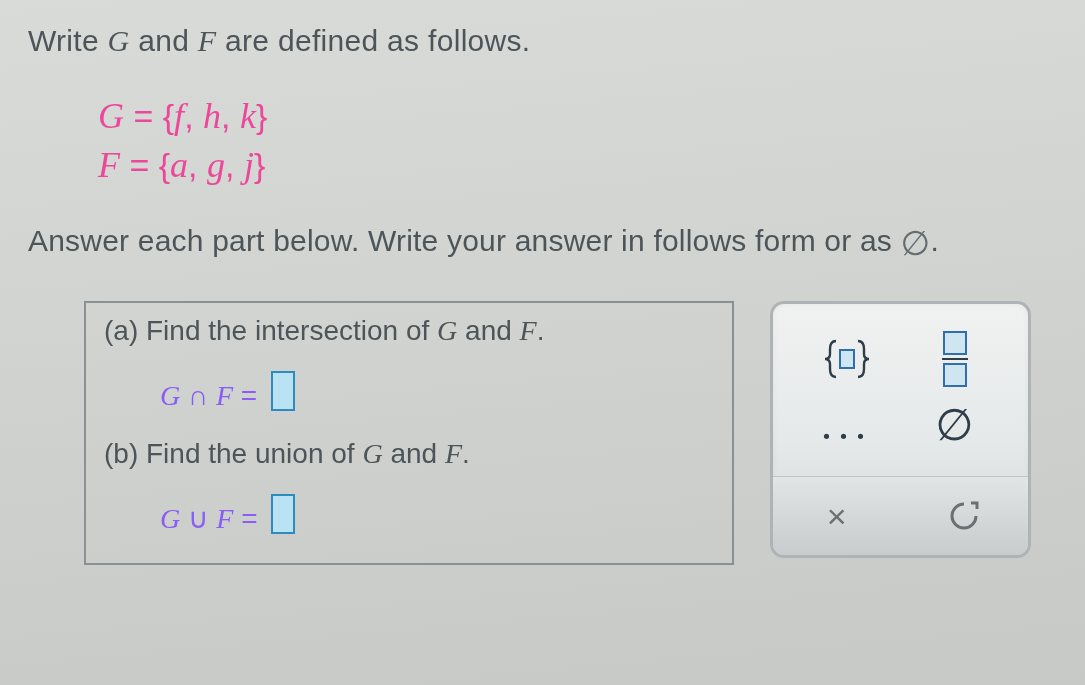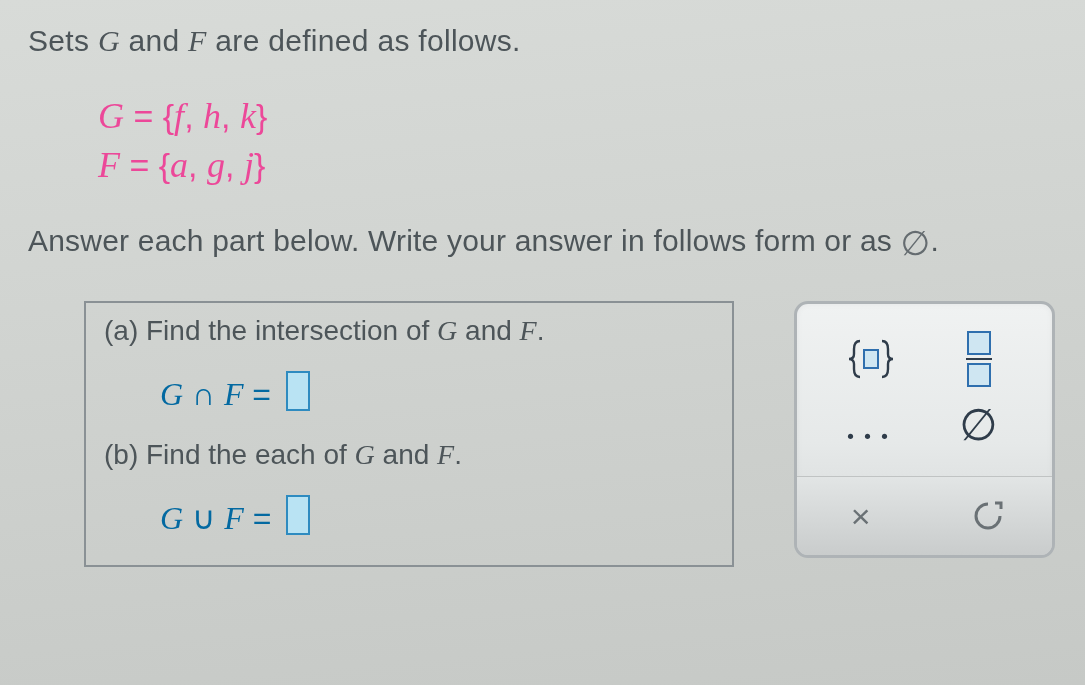--- a/index.html
+++ b/index.html
@@ -10,31 +10,31 @@
     box-sizing:border-box;
     padding:24px 0 0 28px;
     position:relative;
   }
   .ital{font-style:italic;font-family:"Times New Roman",serif}
   .line1{font-size:30px;letter-spacing:.3px;color:#4d5559}
   .defs{margin:34px 0 34px 70px;font-size:34px;color:#ec4899;line-height:1.35}
   .defs .ital{font-size:36px}
   .line2{font-size:30px;color:#4d5559;letter-spacing:.2px}
   .empty-sym{display:inline-block;font-size:34px;color:#656c70;vertical-align:-4px}
-  .qa-wrap{display:flex;margin:38px 0 0 56px;align-items:flex-start;gap:60px}
+  .qa-wrap{display:flex;margin:38px 0 0 56px;align-items:flex-start;gap:36px}
   .qa-box{
     border:2px solid #8a9195;
     width:650px;
     padding:12px 18px 20px 18px;
     font-size:28px;
     color:#4d5559;
     box-sizing:border-box;
   }
   .q-label{color:#4d5559}
-  .q-eq{margin:24px 0 26px 56px;font-size:32px;color:#0369a1}
+  .q-eq{margin:24px 0 26px 56px;font-size:28px;color:#8b5cf6}
   .ans-slot{
     display:inline-block;width:20px;height:36px;
     border:2px solid #2e8bc0;background:#b9e3f3;
     vertical-align:-6px;margin-left:6px
   }
   
   .toolbox{
     border:3px solid #aeb3b6;border-radius:14px;
     background:linear-gradient(180deg,#f0f2f2 0%,#e6e9e9 55%,#d4d7d7 100%);
     width:255px;padding:22px 0 0 0;
@@ -62,21 +62,21 @@
   .action-row .x-btn{
     width:56px;height:48px;border-radius:6px;
     display:flex;align-items:center;justify-content:center;
     font-size:34px;color:#6a7175;
   }
 </style>
 </head>
 <body>
 
 <div class="line1">
-  <span>Sets </span><span class="ital">G</span><span> and </span><span class="ital">F</span><span> are defined as follows.</span>
+  <span>Write </span><span class="ital">G</span><span> and </span><span class="ital">F</span><span> are defined as follows.</span>
 </div>
 
 <div class="defs">
   <div>
     <span class="ital">G</span><span> = {</span><span class="ital">f</span><span>, </span><span class="ital">h</span><span>, </span><span class="ital">k</span><span>}</span>
   </div>
   <div>
     <span class="ital">F</span><span> = {</span><span class="ital">a</span><span>, </span><span class="ital">g</span><span>, </span><span class="ital">j</span><span>}</span>
   </div>
 </div>
@@ -87,21 +87,21 @@
 
 <div class="qa-wrap">
   <div class="qa-box">
     <div>
       <span class="q-label">(a)</span><span> Find the intersection of </span><span class="ital">G</span><span> and </span><span class="ital">F</span><span>.</span>
     </div>
     <div class="q-eq">
       <span class="ital">G</span><span> ∩ </span><span class="ital">F</span><span> = </span><span class="ans-slot"></span>
     </div>
     <div>
-      <span class="q-label">(b)</span><span> Find the each of </span><span class="ital">G</span><span> and </span><span class="ital">F</span><span>.</span>
+      <span class="q-label">(b)</span><span> Find the union of </span><span class="ital">G</span><span> and </span><span class="ital">F</span><span>.</span>
     </div>
     <div class="q-eq" style="margin-bottom:8px">
       <span class="ital">G</span><span> ∪ </span><span class="ital">F</span><span> = </span><span class="ans-slot"></span>
     </div>
   </div>
 
   <div class="toolbox">
     <div class="tool-row">
       <div class="tool-btn roster">
         <svg width="50" height="44" viewBox="0 0 50 44">

